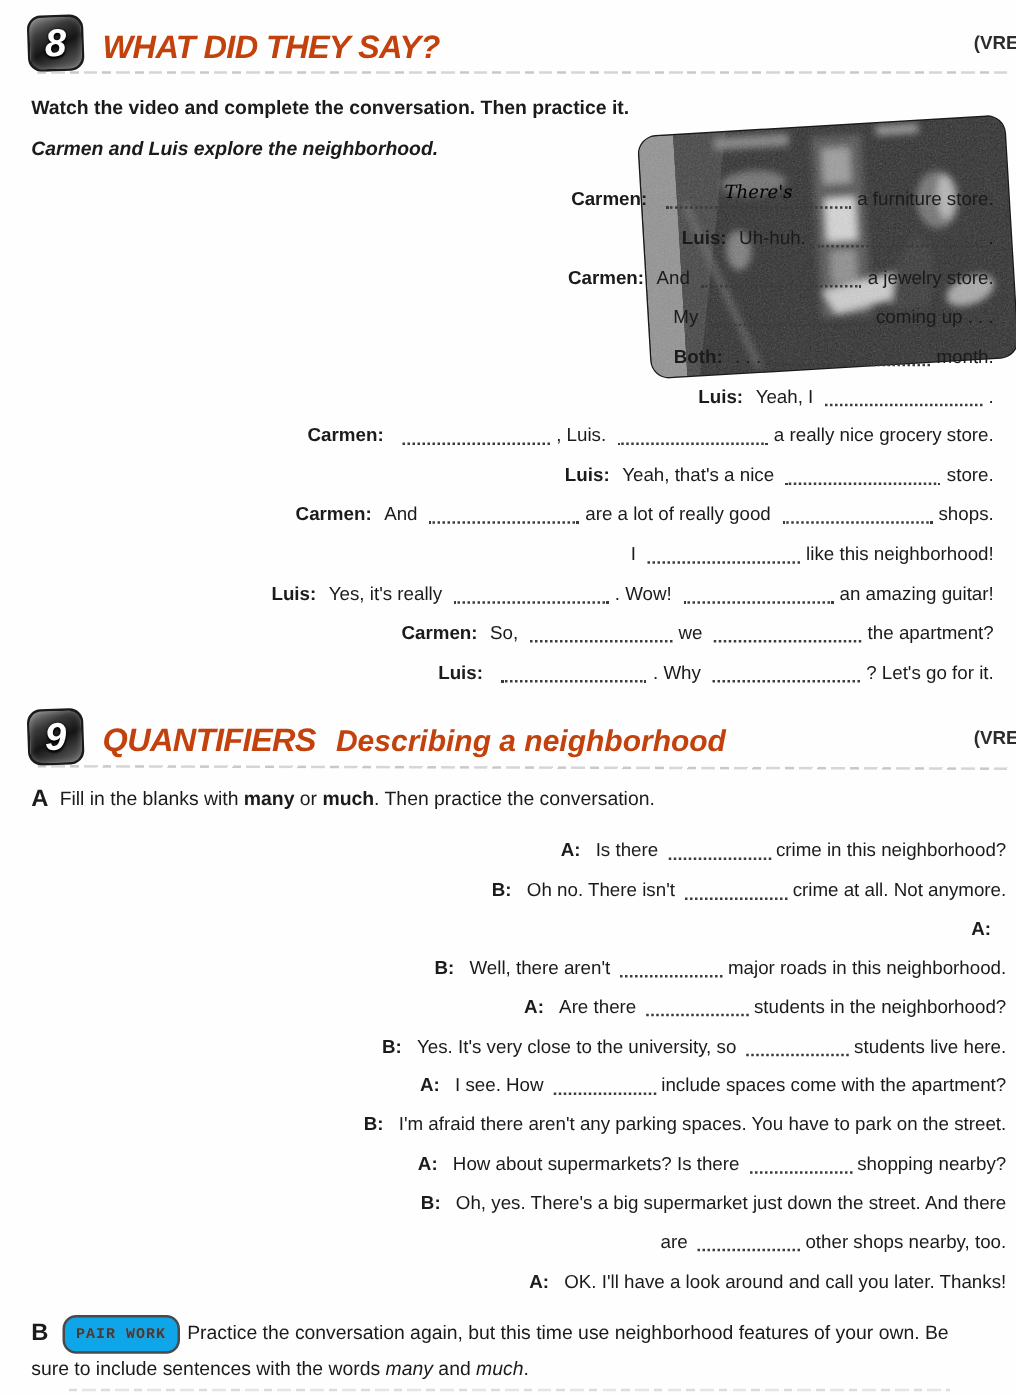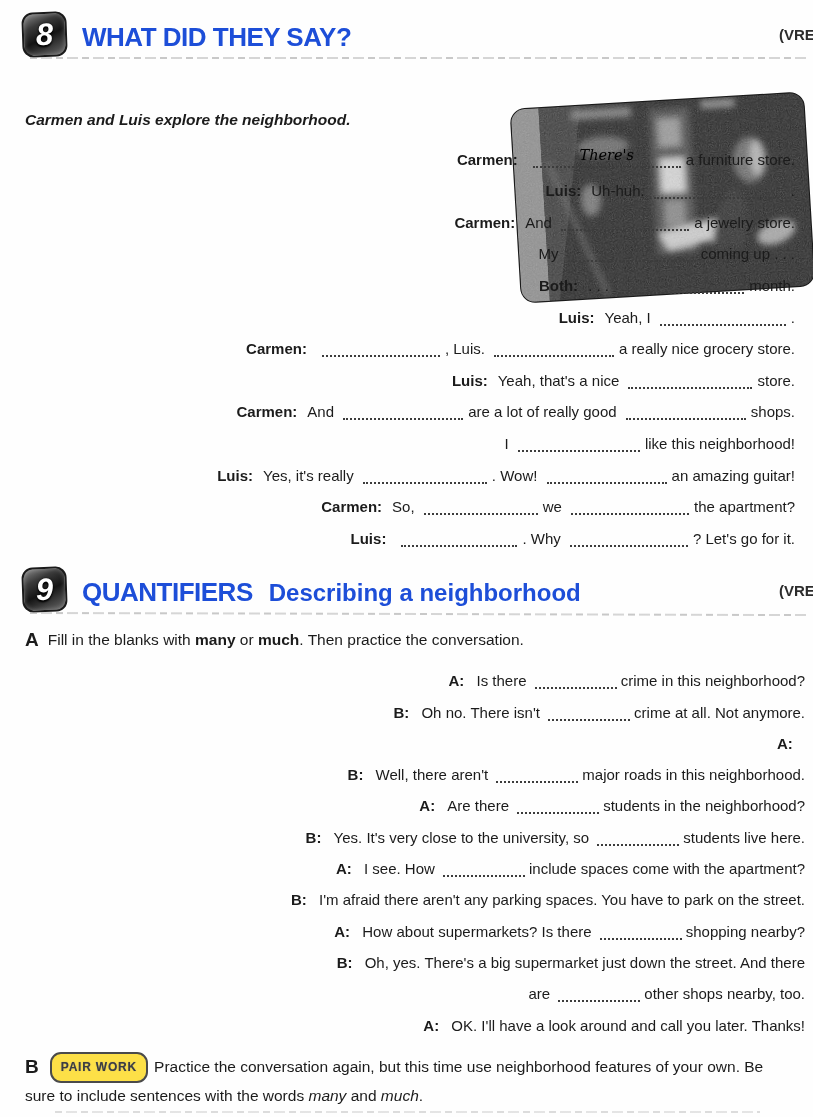--- a/index.html
+++ b/index.html
@@ -14,22 +14,22 @@
     background:linear-gradient(155deg,#8a8a8a 0%,#3a3a3a 28%,#141414 55%,#6a6a6a 100%);
     border:2px solid #1a1a1a;box-sizing:border-box;
     box-shadow:inset 0 0 5px rgba(255,255,255,.3);
     display:flex;align-items:center;justify-content:center;
     color:#fff;font-weight:bold;font-style:italic;font-size:31px;
     text-shadow:0 0 2px #000,0 2px 2px #000;transform:rotate(-2deg);
   }
   #badge8{left:22px;top:12px;}
   #badge9{left:22px;top:567px;}
   .ex-title{
-    position:absolute;left:82px;font-weight:bold;
-    font-size:26px;letter-spacing:-.5px;color:#1d4ed8;white-space:nowrap;
+    position:absolute;left:82px;font-weight:bold;font-style:italic;
+    font-size:26px;letter-spacing:-.5px;color:#c2410c;white-space:nowrap;
   }
   #title8{top:22px;}
   #title9{top:577px;}
   .ex-subtitle{font-weight:bold;font-size:24px;margin-left:16px;letter-spacing:0;}
   .vre-tag{
     position:absolute;left:779px;font-weight:bold;font-size:15px;color:#2c2c2c;
     white-space:nowrap;
   }
   #tag8{top:26px;}
   #tag9{top:582px;}
@@ -74,35 +74,36 @@
   .part-letter{font-weight:bold;font-size:19px;margin-right:9px;vertical-align:-1px;}
   #s9-lines{top:660px;width:780px;}
   #s9-lines .dline{height:31.3px;display:flex;align-items:flex-end;white-space:nowrap;}
   #s9-lines .speaker{width:22px;flex:0 0 22px;text-align:left;font-weight:bold;margin-right:6px;}
   #s9-lines .blank{margin:0 4px;}
 
   
   #s9-partB{position:absolute;left:25px;top:1052px;width:762px;font-size:15.5px;line-height:26px;}
   .pw-badge{
     display:inline-block;border:2px solid #4a4a4a;border-radius:11px;
-    padding:0 9px 1px 9px;margin:0 6px 0 2px;background:#fde047;
+    padding:0 9px 1px 9px;margin:0 6px 0 2px;background:#0ea5e9;
     font-weight:bold;font-size:12px;letter-spacing:.8px;color:#3d3d3d;
-    text-shadow:0 0 1px #8a8a8a;vertical-align:1px;white-space:nowrap;
+    text-shadow:0 0 1px #8a8a8a;vertical-align:1px;white-space:nowrap;font-family:Liberation Mono, monospace;
   }
 </style>
 </head>
 <body>
 
 <div class="page">
 
   <div class="ex-badge" id="badge8">8</div>
   <div class="ex-title" id="title8">WHAT DID THEY SAY?</div>
   <div class="vre-tag" id="tag8">(VRE</div>
   <div class="scan-rule" id="rule8"></div>
 
+  <div id="s8-instruction">Watch the video and complete the conversation. Then practice it.</div>
   <div id="s8-scene">Carmen and Luis explore the neighborhood.</div>
 
   <div id="video-still">
     <svg width="293" height="193" xmlns="http://www.w3.org/2000/svg">
       <defs>
         <filter id="grain" x="0" y="0" width="100%" height="100%">
           <feTurbulence type="fractalNoise" baseFrequency="0.9" numOctaves="2" stitchTiles="stitch"></feTurbulence>
           <feColorMatrix type="saturate" values="0"></feColorMatrix>
         </filter>
         <filter id="soft">

